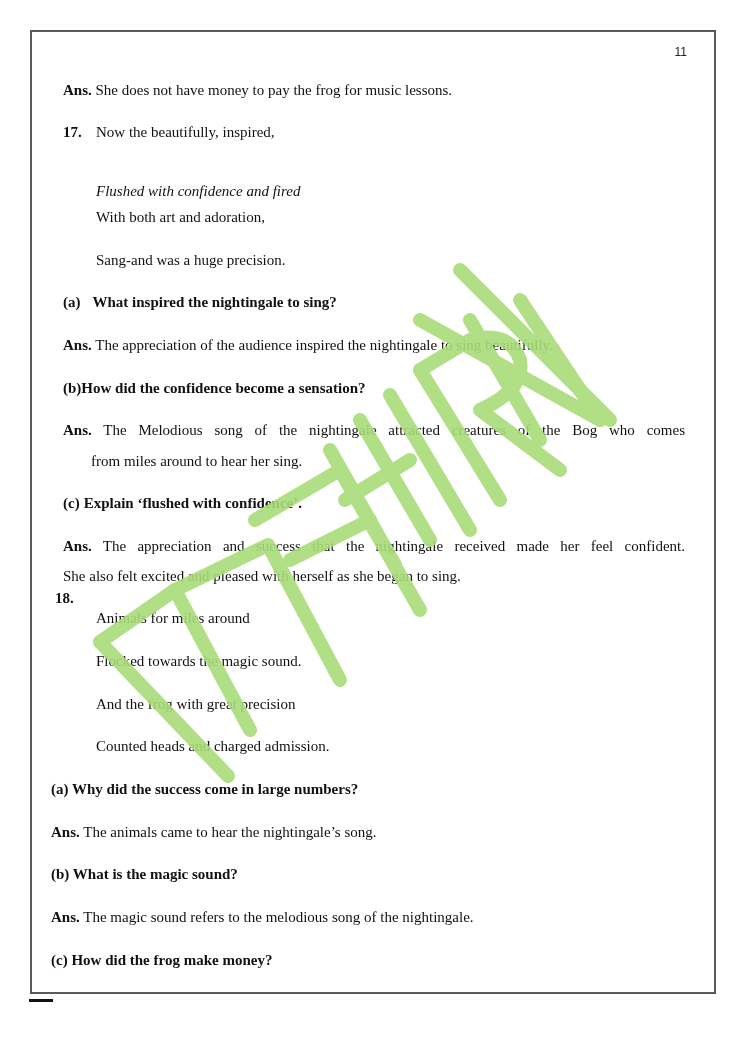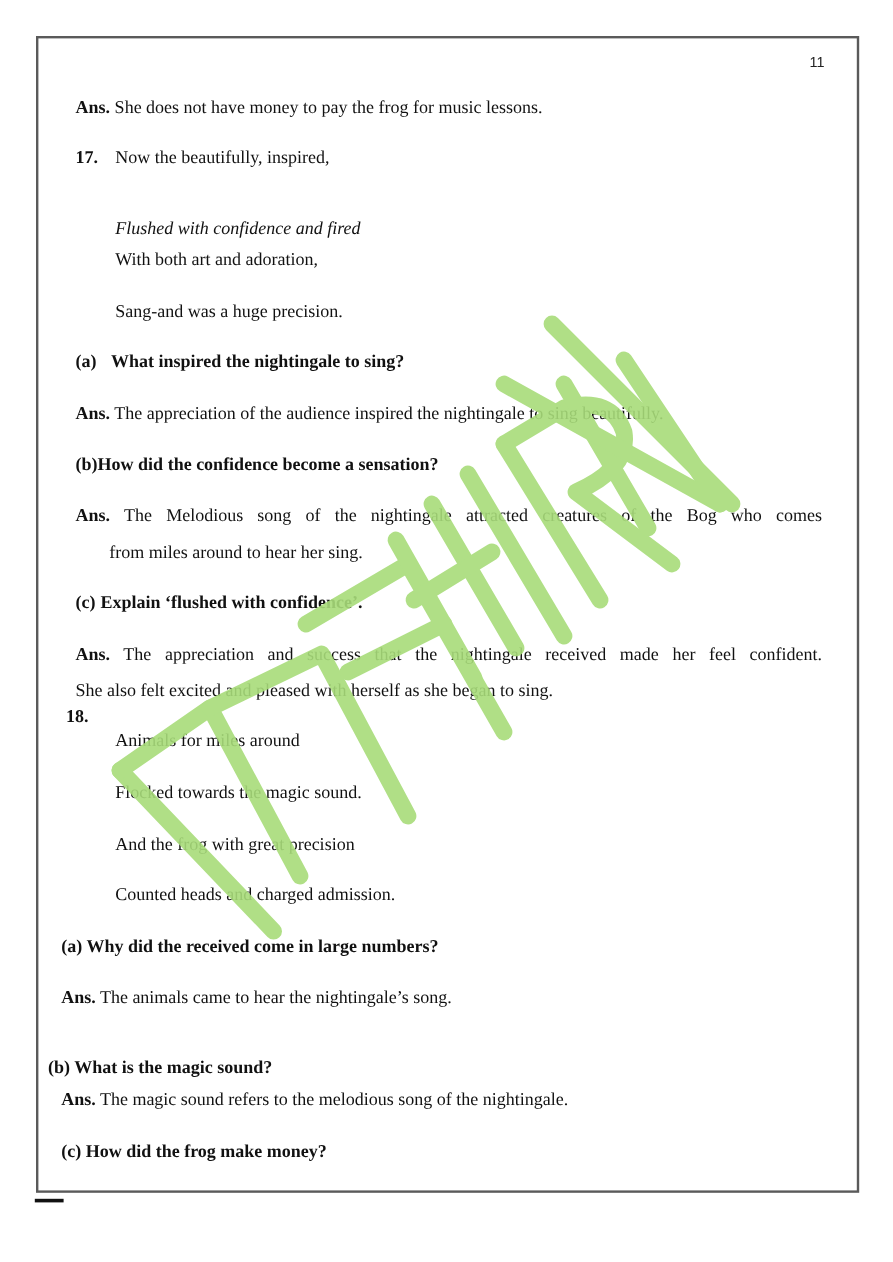--- a/index.html
+++ b/index.html
@@ -108,27 +108,27 @@
 
 <div class="line" style="left:55px; top:588px;">
   <b>18.</b>
 </div>
 <div class="line" style="left:96px; top:608px;">Animals for miles around</div>
 <div class="line" style="left:96px; top:651px;">Flocked towards the magic sound.</div>
 <div class="line" style="left:96px; top:694px;">And the frog with great precision</div>
 <div class="line" style="left:96px; top:736px;">Counted heads and charged admission.</div>
 
 <div class="line q" style="left:51px; top:779px;">
-  <span>(a)</span> <span>Why did the received come in large numbers?</span>
+  <span>(a)</span> <span>Why did the success come in large numbers?</span>
 </div>
 <div class="line" style="left:51px; top:822px;">
   <b>Ans.</b><span> The animals came to hear the nightingale’s song.</span>
 </div>
 
-<div class="line q" style="left:40px; top:864px;margin-top:16px;">
+<div class="line q" style="left:51px; top:864px;">
   <span>(b)</span> <span>What is the magic sound?</span>
 </div>
 <div class="line" style="left:51px; top:907px;">
   <b>Ans.</b><span> The magic sound refers to the melodious song of the nightingale.</span>
 </div>
 
 <div class="line q" style="left:51px; top:950px;">
   <span>(c)</span> <span>How did the frog make money?</span>
 </div>
 

